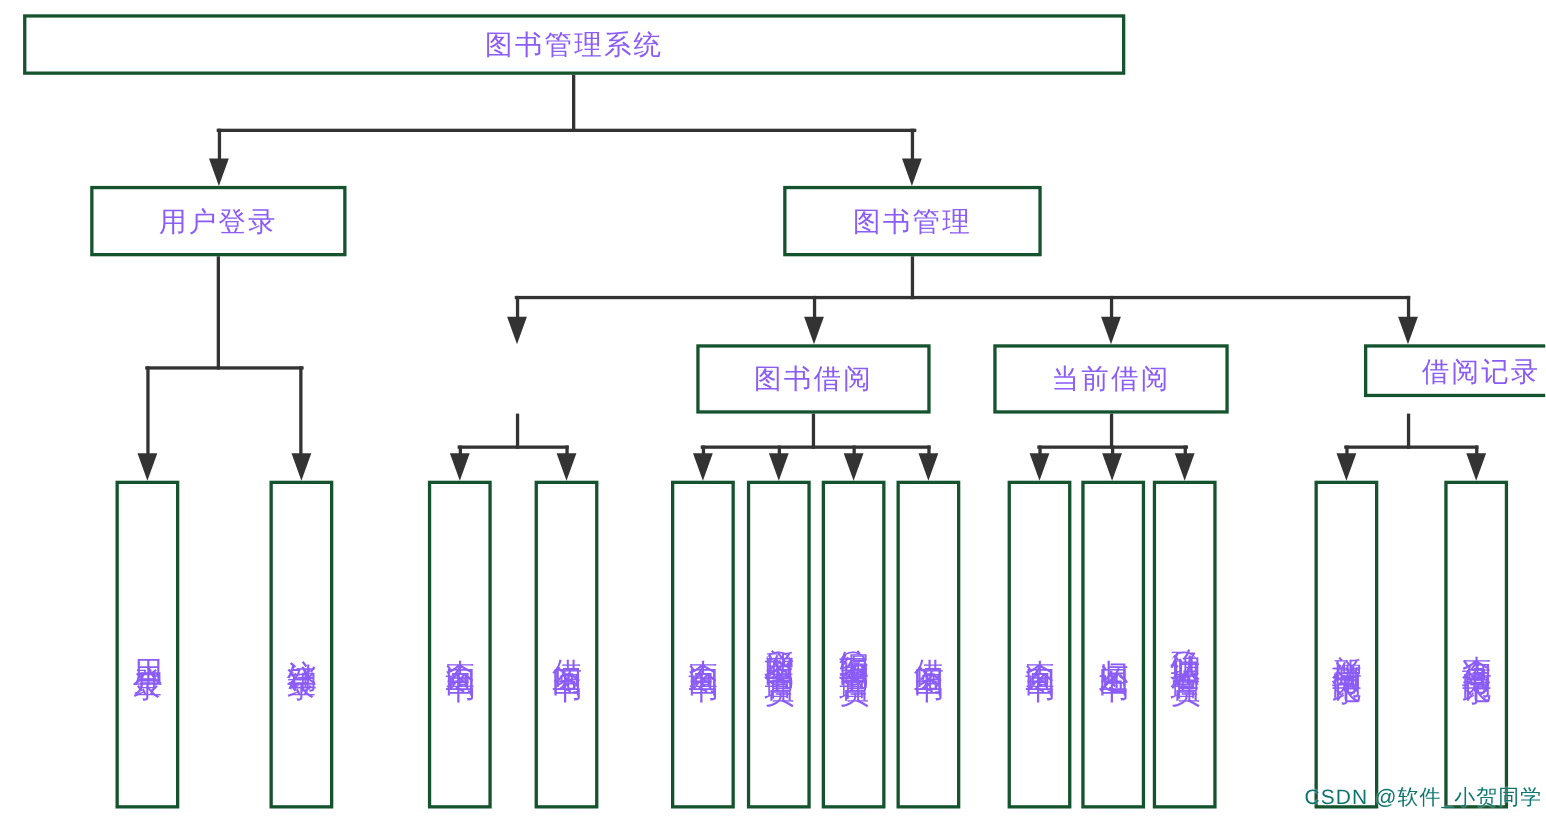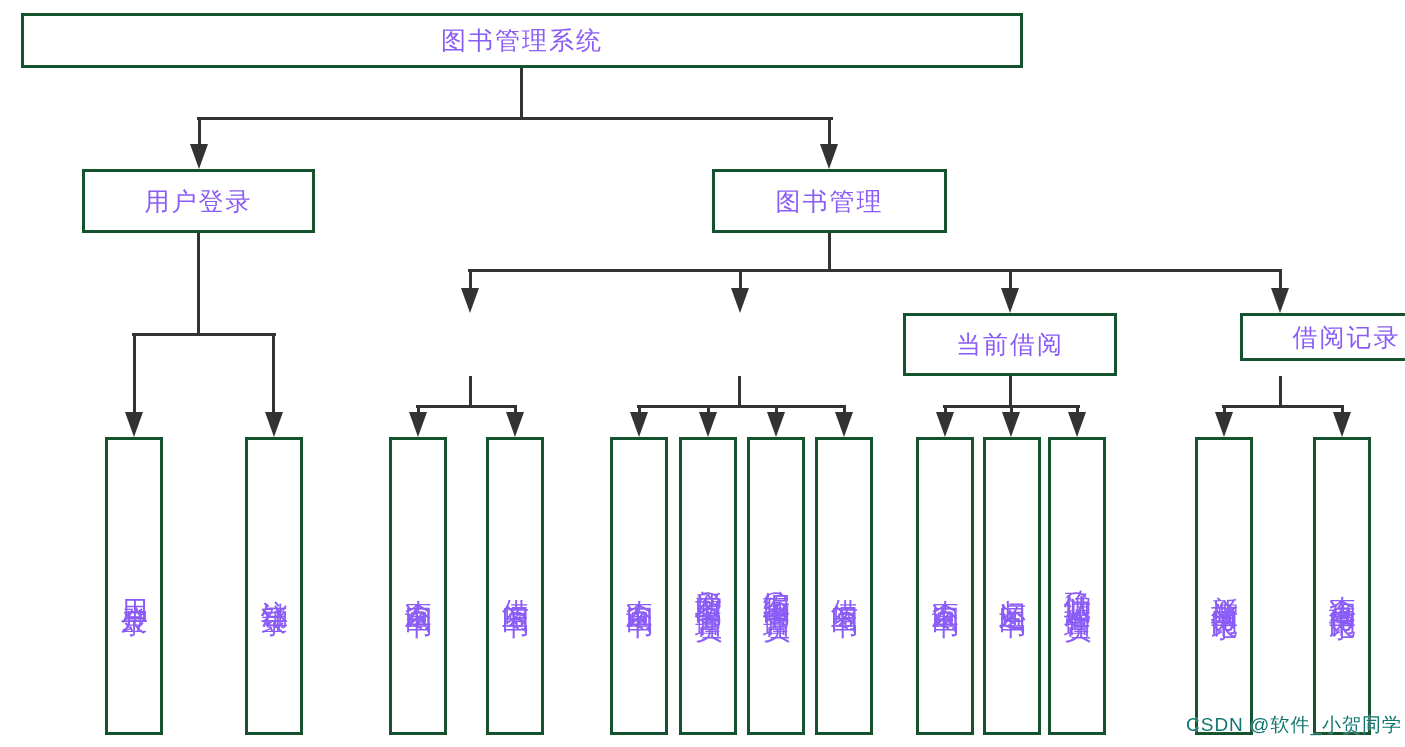--- a/index.html
+++ b/index.html
@@ -97,20 +97,23 @@
   <div class="hline" style="left:468px;top:269px;width:814px;"></div>
   <div class="vline" style="left:469px;top:269px;height:25px;"></div>
   <div class="vline" style="left:739px;top:269px;height:25px;"></div>
   <div class="vline" style="left:1009px;top:269px;height:25px;"></div>
   <div class="vline" style="left:1279px;top:269px;height:25px;"></div>
   <div class="arrow" style="left:461px;top:288px;"></div>
   <div class="arrow" style="left:731px;top:288px;"></div>
   <div class="arrow" style="left:1001px;top:288px;"></div>
   <div class="arrow" style="left:1271px;top:288px;"></div>
 
+  <div class="node hnode" style="left:633px;top:313px;width:213px;height:63px;">
+    <span>图书借阅</span>
+  </div>
   <div class="node hnode" style="left:903px;top:313px;width:214px;height:63px;">
     <span>当前借阅</span>
   </div>
   <div class="node hnode" style="left:1240px;top:313px;width:213px;height:48px;">
     <span>借阅记录</span>
   </div>
 
   <div class="vline" style="left:469px;top:376px;height:32px;"></div>
   <div class="hline" style="left:416px;top:405px;width:101px;"></div>
   <div class="vline" style="left:417px;top:405px;height:10px;"></div>

